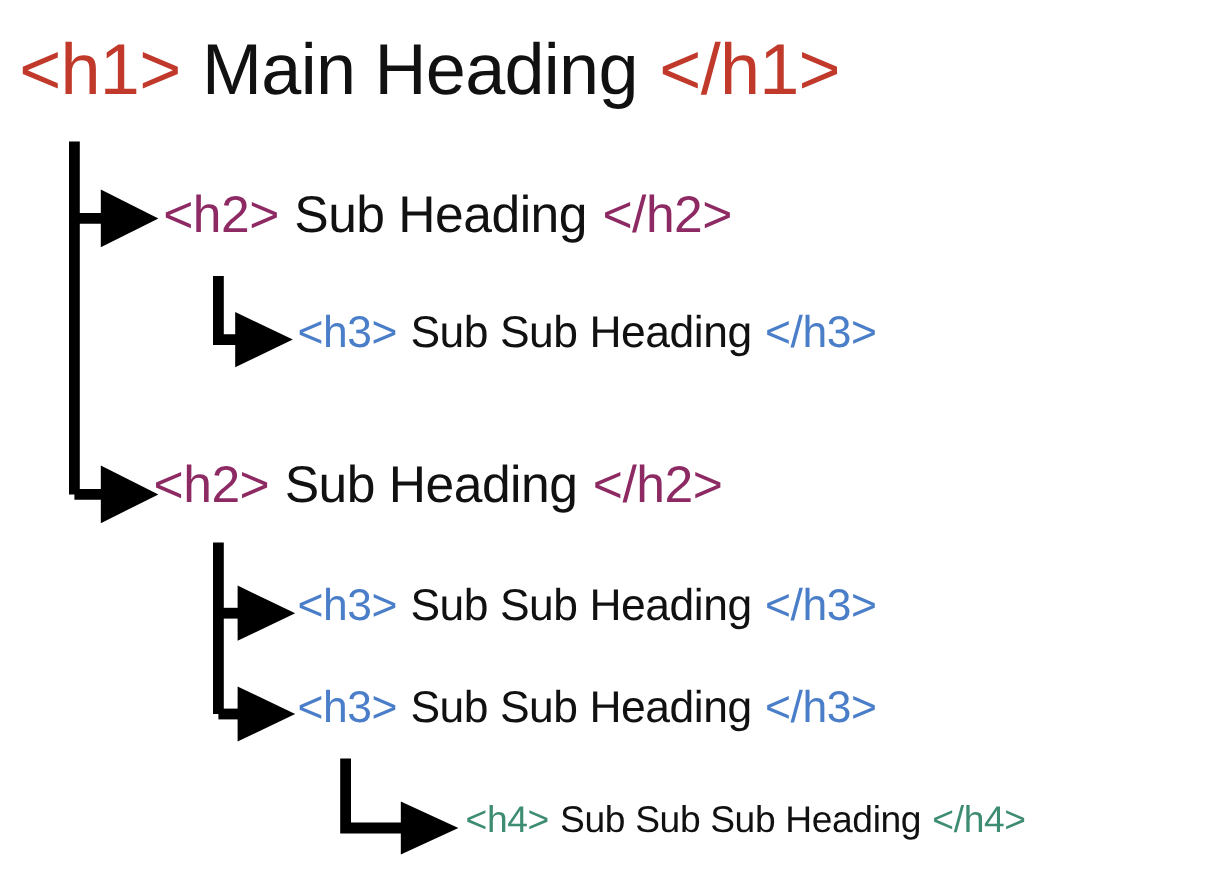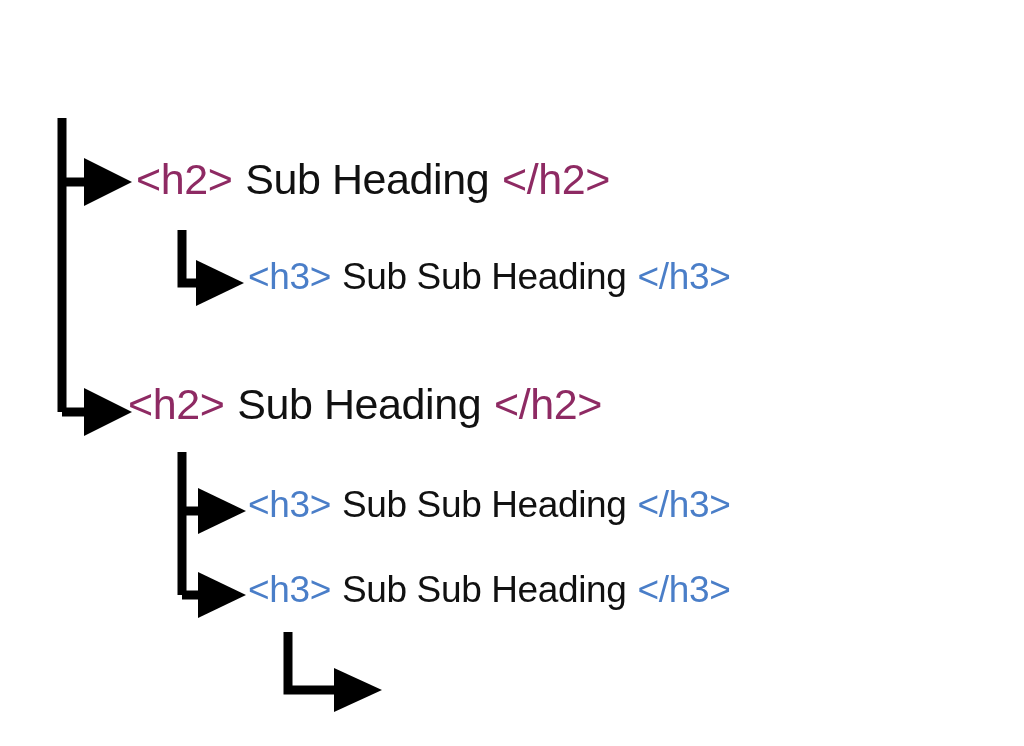--- a/index.html
+++ b/index.html
@@ -104,20 +104,23 @@
     <path d="M 182 511 L 206 511" stroke="#000000" stroke-width="9" fill="none"></path>
     <polygon points="198,488 246,511 198,534" fill="#000000"></polygon>
 
     <path d="M 182 595 L 206 595" stroke="#000000" stroke-width="9" fill="none"></path>
     <polygon points="198,572 246,595 198,618" fill="#000000"></polygon>
 
     <path d="M 288 632 L 288 690 L 342 690" stroke="#000000" stroke-width="9" fill="none" stroke-linecap="butt" stroke-linejoin="miter"></path>
     <polygon points="334,668 382,690 334,712" fill="#000000"></polygon>
   </svg>
 
+  <div class="node lvl-h1">
+    <span class="tag" style="color: rgb(192, 57, 43);">&lt;h1&gt;</span><span class="sp"></span><span class="txt" style="color: rgb(17, 17, 17);">Main Heading</span><span class="sp"></span><span class="tag" style="color: rgb(192, 57, 43);">&lt;/h1&gt;</span>
+  </div>
 
   <div class="node lvl-h2a">
     <span class="tag" style="color: rgb(142, 42, 99);">&lt;h2&gt;</span><span class="sp"></span><span class="txt" style="color: rgb(17, 17, 17);">Sub Heading</span><span class="sp"></span><span class="tag" style="color: rgb(142, 42, 99);">&lt;/h2&gt;</span>
   </div>
 
   <div class="node lvl-h3a">
     <span class="tag" style="color: rgb(74, 126, 200);">&lt;h3&gt;</span><span class="sp"></span><span class="txt" style="color: rgb(17, 17, 17);">Sub Sub Heading</span><span class="sp"></span><span class="tag" style="color: rgb(74, 126, 200);">&lt;/h3&gt;</span>
   </div>
 
   <div class="node lvl-h2b">
@@ -125,14 +128,17 @@
   </div>
 
   <div class="node lvl-h3b">
     <span class="tag" style="color: rgb(74, 126, 200);">&lt;h3&gt;</span><span class="sp"></span><span class="txt" style="color: rgb(17, 17, 17);">Sub Sub Heading</span><span class="sp"></span><span class="tag" style="color: rgb(74, 126, 200);">&lt;/h3&gt;</span>
   </div>
 
   <div class="node lvl-h3c">
     <span class="tag" style="color: rgb(74, 126, 200);">&lt;h3&gt;</span><span class="sp"></span><span class="txt" style="color: rgb(17, 17, 17);">Sub Sub Heading</span><span class="sp"></span><span class="tag" style="color: rgb(74, 126, 200);">&lt;/h3&gt;</span>
   </div>
 
+  <div class="node lvl-h4">
+    <span class="tag" style="color: rgb(62, 140, 114);">&lt;h4&gt;</span><span class="sp"></span><span class="txt" style="color: rgb(17, 17, 17);">Sub Sub Sub Heading</span><span class="sp"></span><span class="tag" style="color: rgb(62, 140, 114);">&lt;/h4&gt;</span>
+  </div>
 
 </div>
 
 </body></html>

